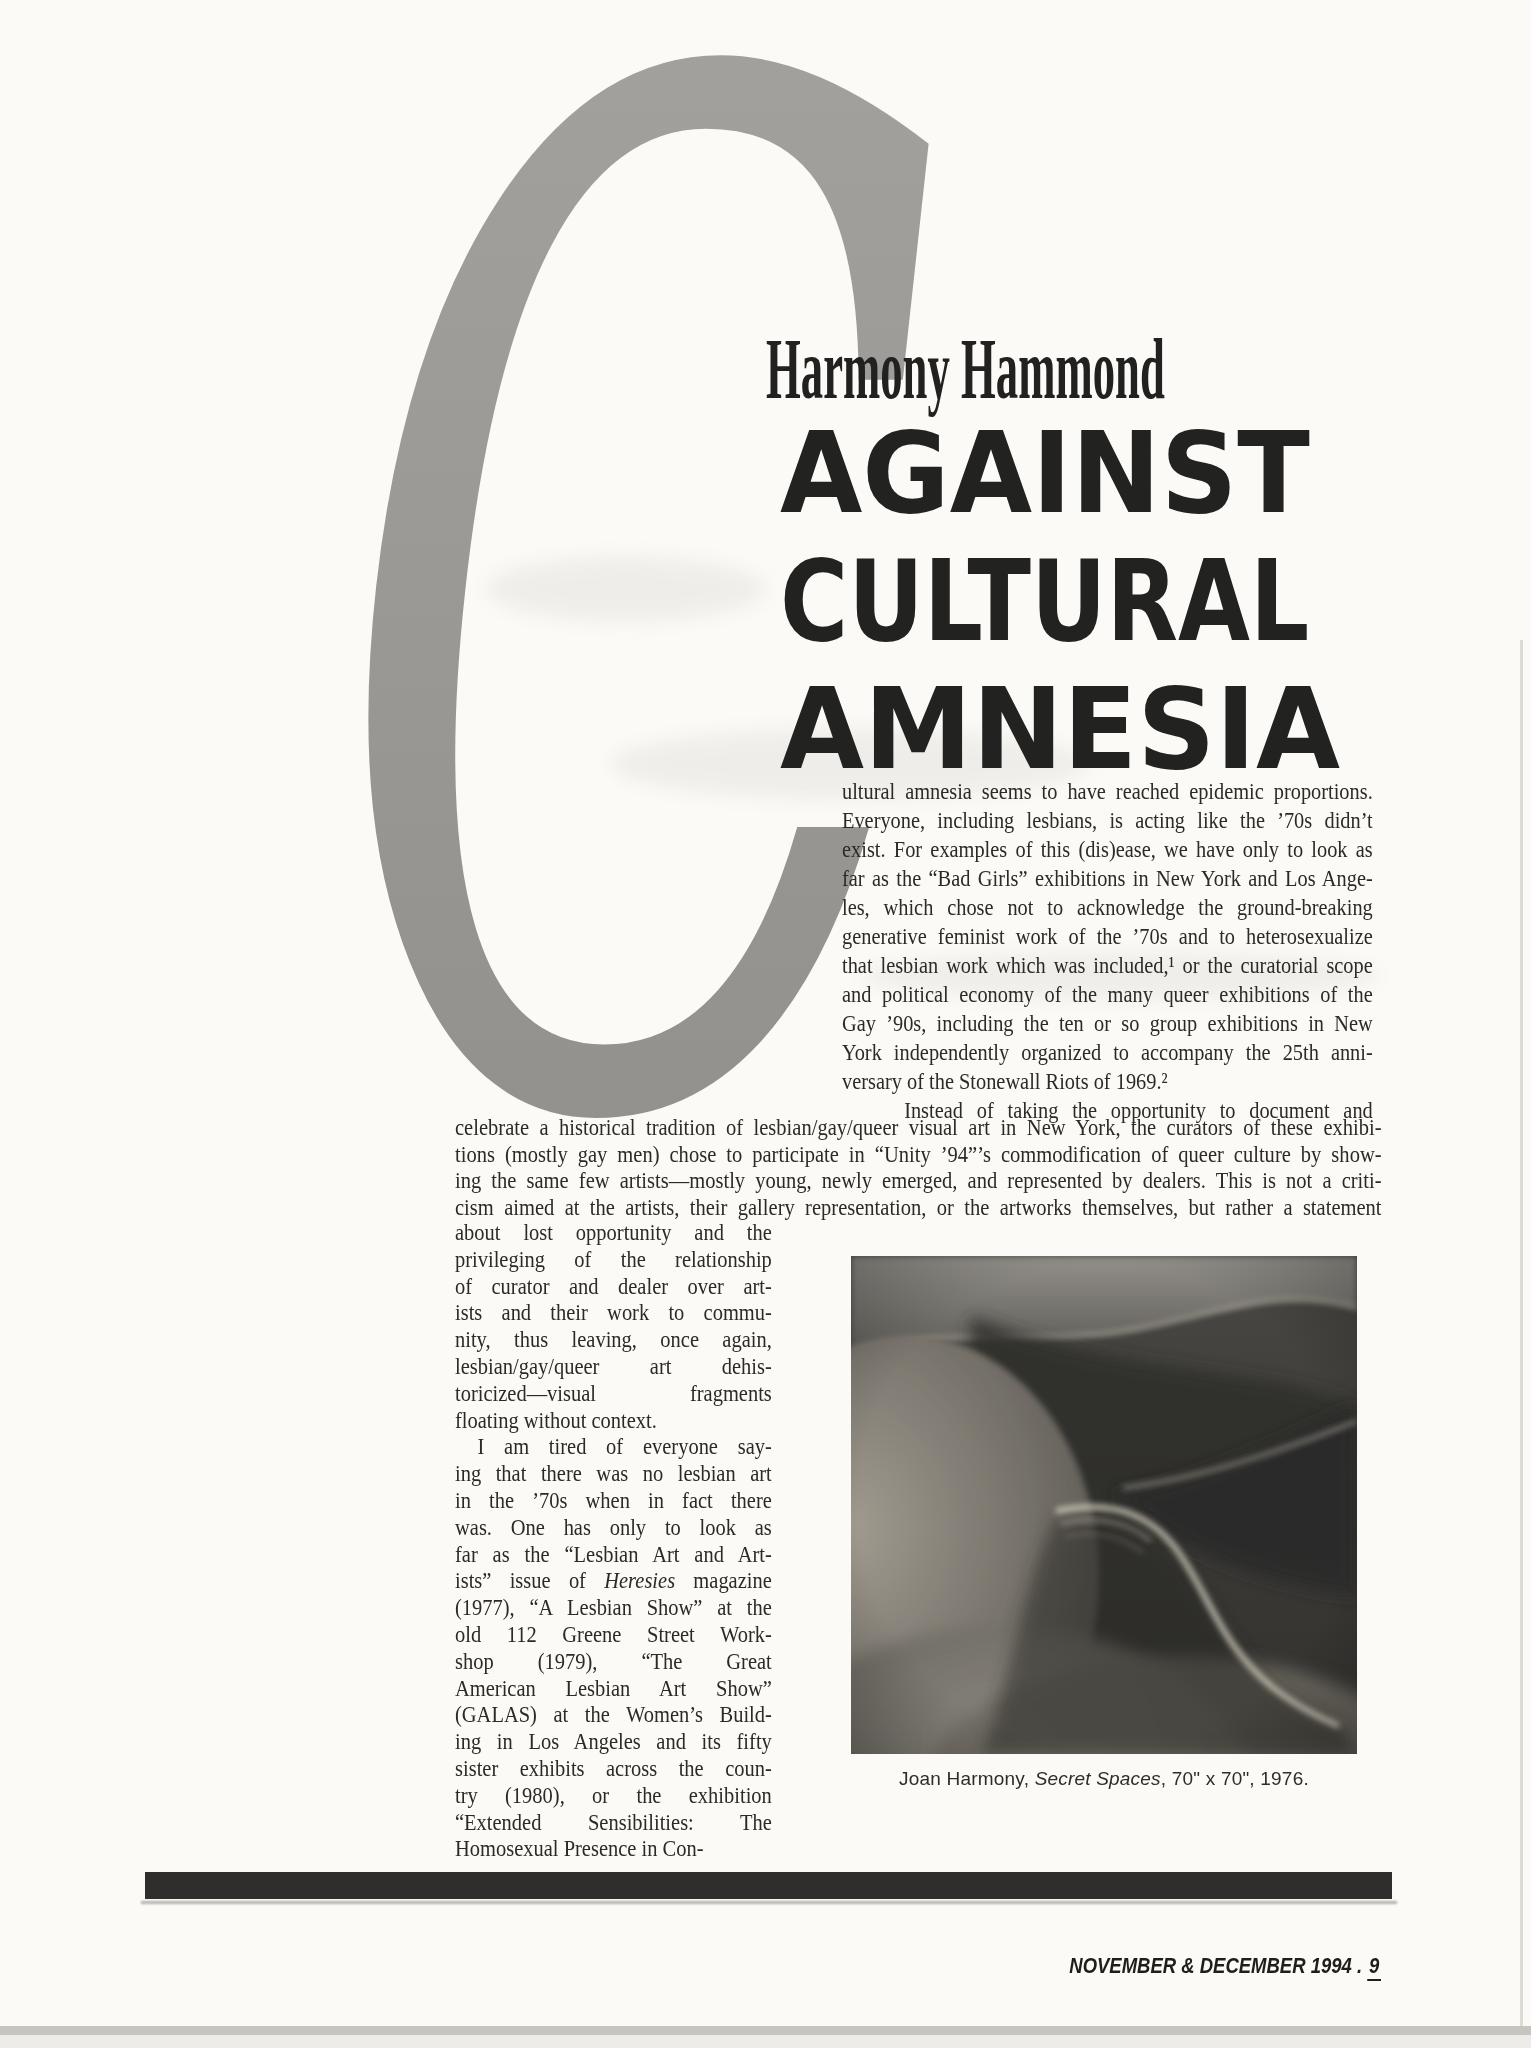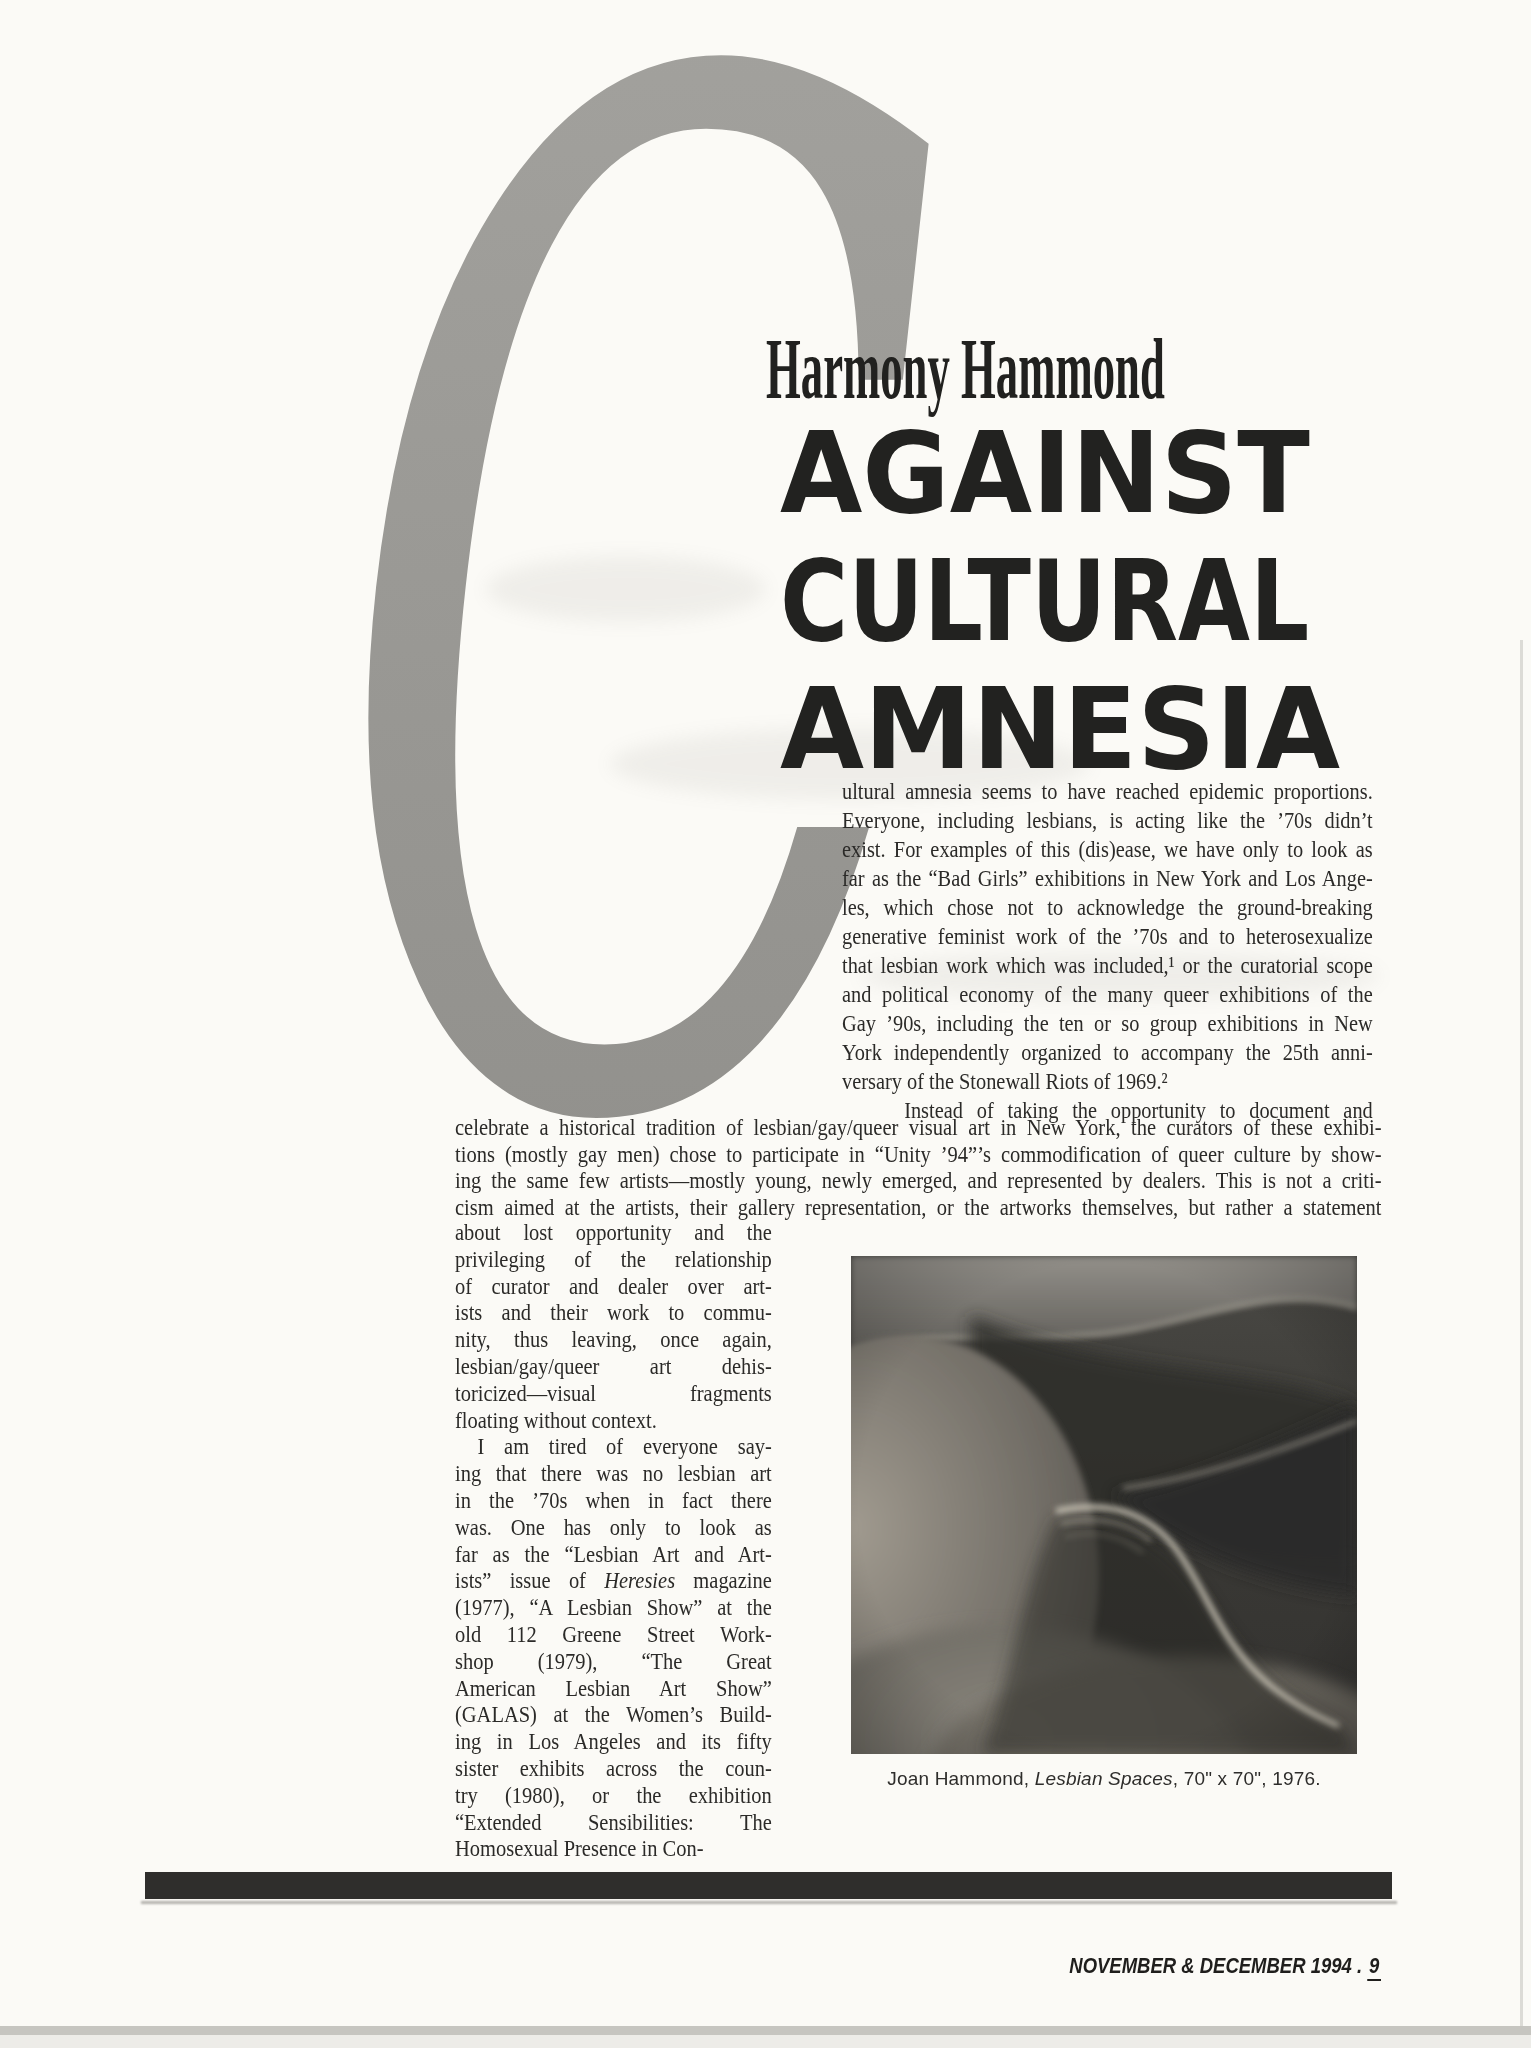--- a/index.html
+++ b/index.html
@@ -187,21 +187,21 @@
     <path d="M506,150 C420,190 330,230 262,238 C332,300 420,330 506,340 Z" fill="#2c2b29" opacity="0.9" filter="url(#soft2)"></path>
     <path d="M506,165 C430,195 350,222 272,232" stroke="#b9b3a6" stroke-width="2.5" fill="none" opacity="0.9" filter="url(#soft)"></path>
     <path d="M205,262 C280,255 330,300 360,350 C390,400 430,440 490,470 L506,498 H130 C160,430 170,330 205,262 Z" fill="#262523" opacity="0.5" filter="url(#soft2)"></path>
     <path d="M205,255 C265,242 305,262 330,300 C360,345 372,390 420,430 C448,452 470,462 488,470" stroke="#d8d2c3" stroke-width="5" fill="none" opacity="0.95" filter="url(#soft)"></path>
     <path d="M210,268 C250,258 280,268 300,285" stroke="#b9b3a6" stroke-width="3" fill="none" opacity="0.7" filter="url(#soft)"></path>
     <path d="M214,281 C248,273 272,281 292,297" stroke="#a9a396" stroke-width="2" fill="none" opacity="0.5" filter="url(#soft)"></path>
     <rect width="506" height="498" fill="url(#pvig)"></rect>
   </svg>
 
   <div class="caption">
-    <span>Joan Hammond, </span><span class="it">Lesbian Spaces</span><span>, 70" x 70", 1976.</span>
+    <span>Joan Harmony, </span><span class="it">Secret Spaces</span><span>, 70" x 70", 1976.</span>
   </div>
 
   <div class="bar"></div>
   <div class="bar-shadow"></div>
 
   <div class="footer">
     <span>NOVEMBER &amp; DECEMBER 1994 .</span><span class="pagenum">9</span>
   </div>
 
   <div class="edge-right"></div>

